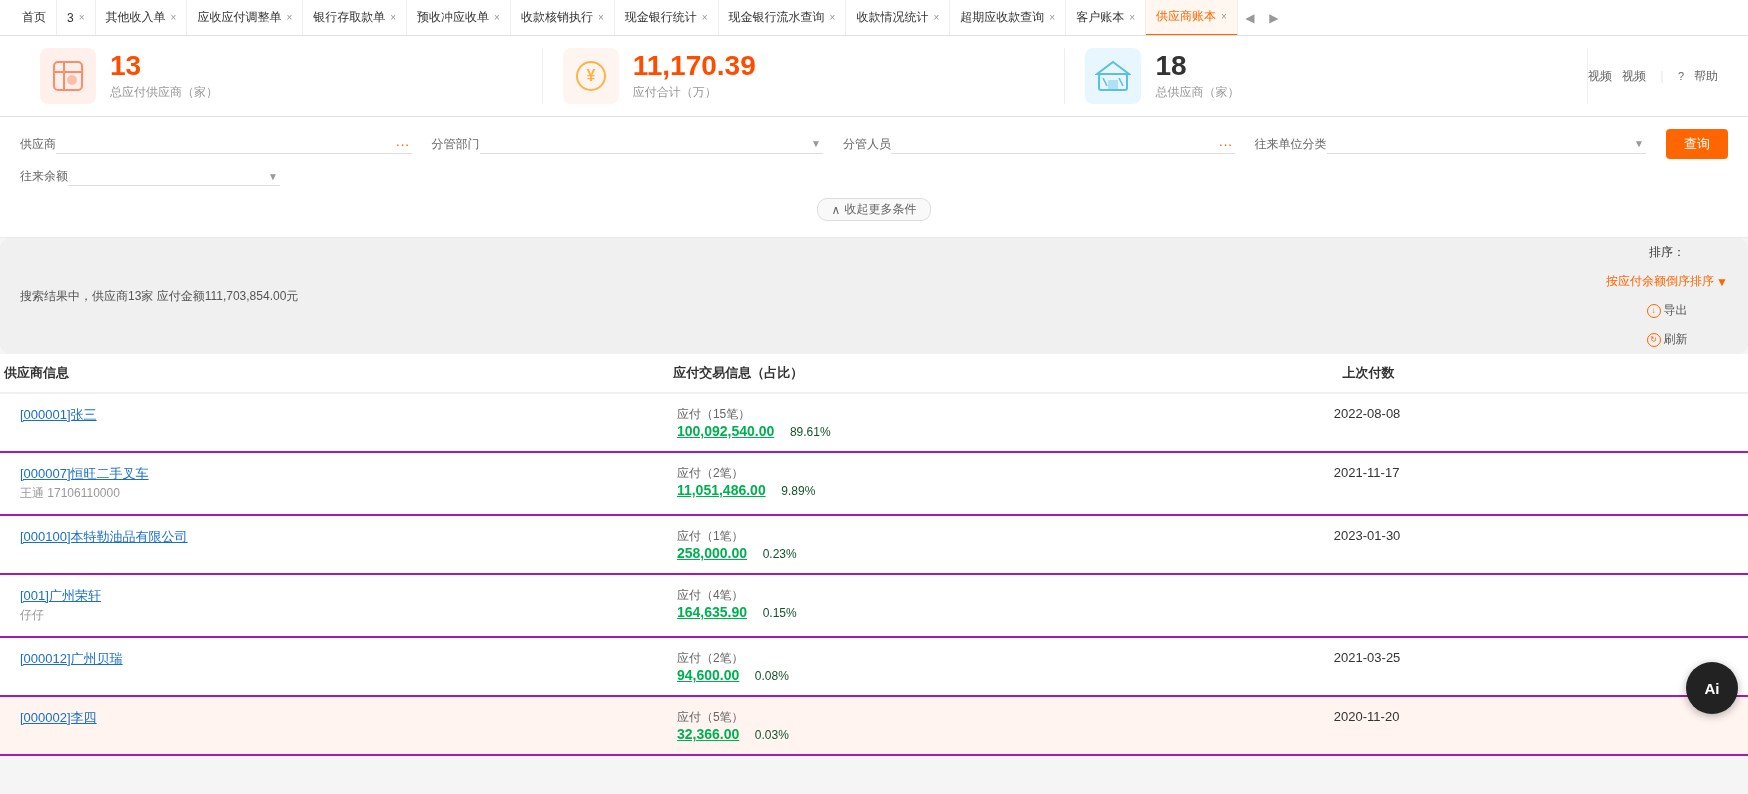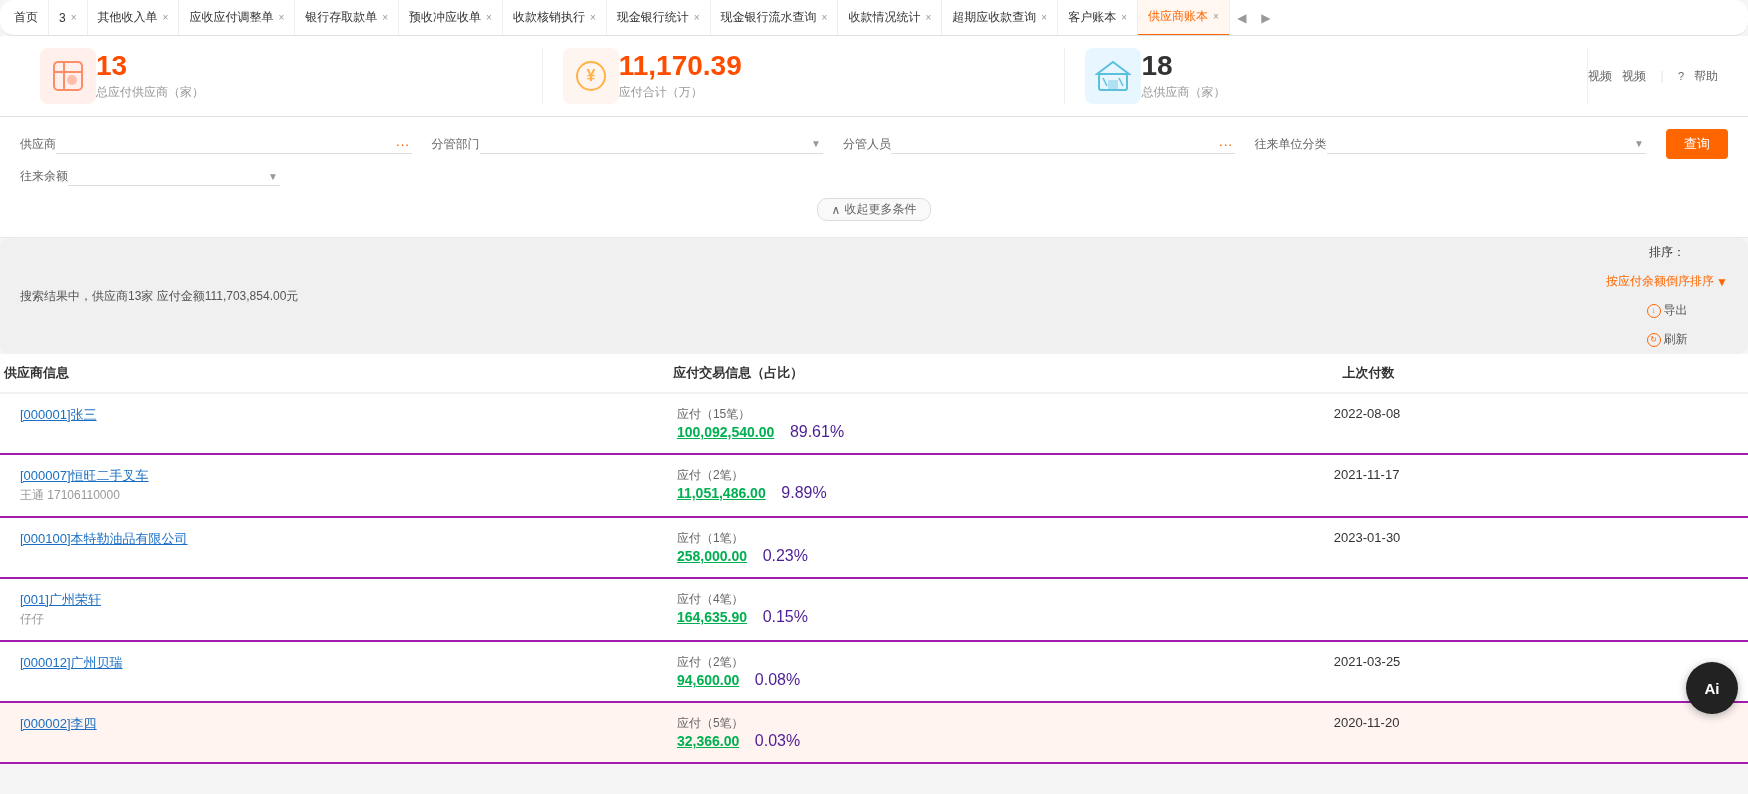--- a/index.html
+++ b/index.html
@@ -6,22 +6,21 @@
     body { font-family: "Microsoft YaHei", "PingFang SC", sans-serif; font-size: 13px; background: #f5f5f5; color: #333; }
 
     
     .top-nav {
       display: flex;
       align-items: center;
       background: #fff;
       border-bottom: 1px solid #e0e0e0;
       height: 36px;
       overflow: hidden;
-      padding: 0 4px;
-      border-radius: 14px;
+      padding: 0 12px;
     }
     .nav-tab {
       display: flex;
       align-items: center;
       padding: 0 10px;
       height: 36px;
       font-size: 12px;
       color: #333;
       cursor: pointer;
       white-space: nowrap;
@@ -55,20 +54,21 @@
       display: flex;
       background: #fff;
       border-bottom: 1px solid #e0e0e0;
       padding: 12px 20px;
       align-items: center;
       gap: 0;
     }
     .summary-card {
       display: flex;
       align-items: center;
+      gap: 14px;
       flex: 1;
       padding: 0 20px;
       border-right: 1px solid #eee;
     }
     .summary-card:last-child { border-right: none; }
     .summary-icon {
       width: 56px;
       height: 56px;
       display: flex;
       align-items: center;
@@ -280,22 +280,22 @@
       color: #666;
     }
     .cell-transaction .trans-amount {
       color: #00b050;
       font-size: 14px;
       font-weight: bold;
       text-decoration: underline;
       cursor: pointer;
     }
     .cell-transaction .trans-pct {
-      font-size: 16px;
-      color: #4c1d95;
+      font-size: 12px;
+      color: #14532d;
       margin-left: 12px;
     }
     .cell-date {
       font-size: 13px;
       color: #333;
     }
   </style>
 </head>
 <body>
 

